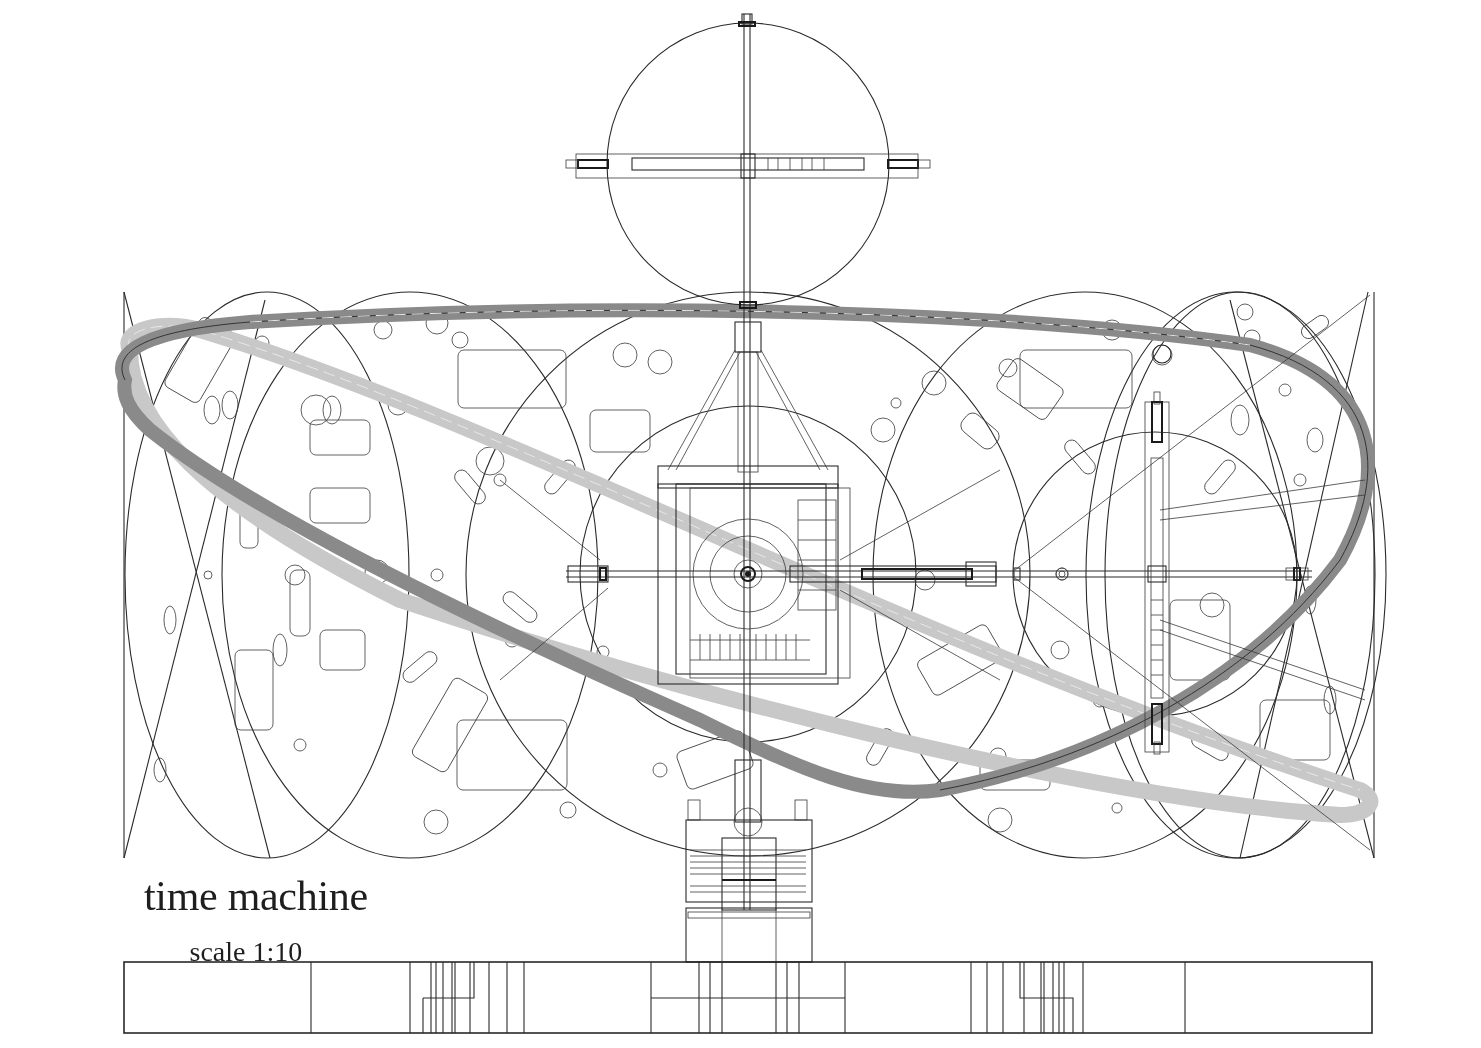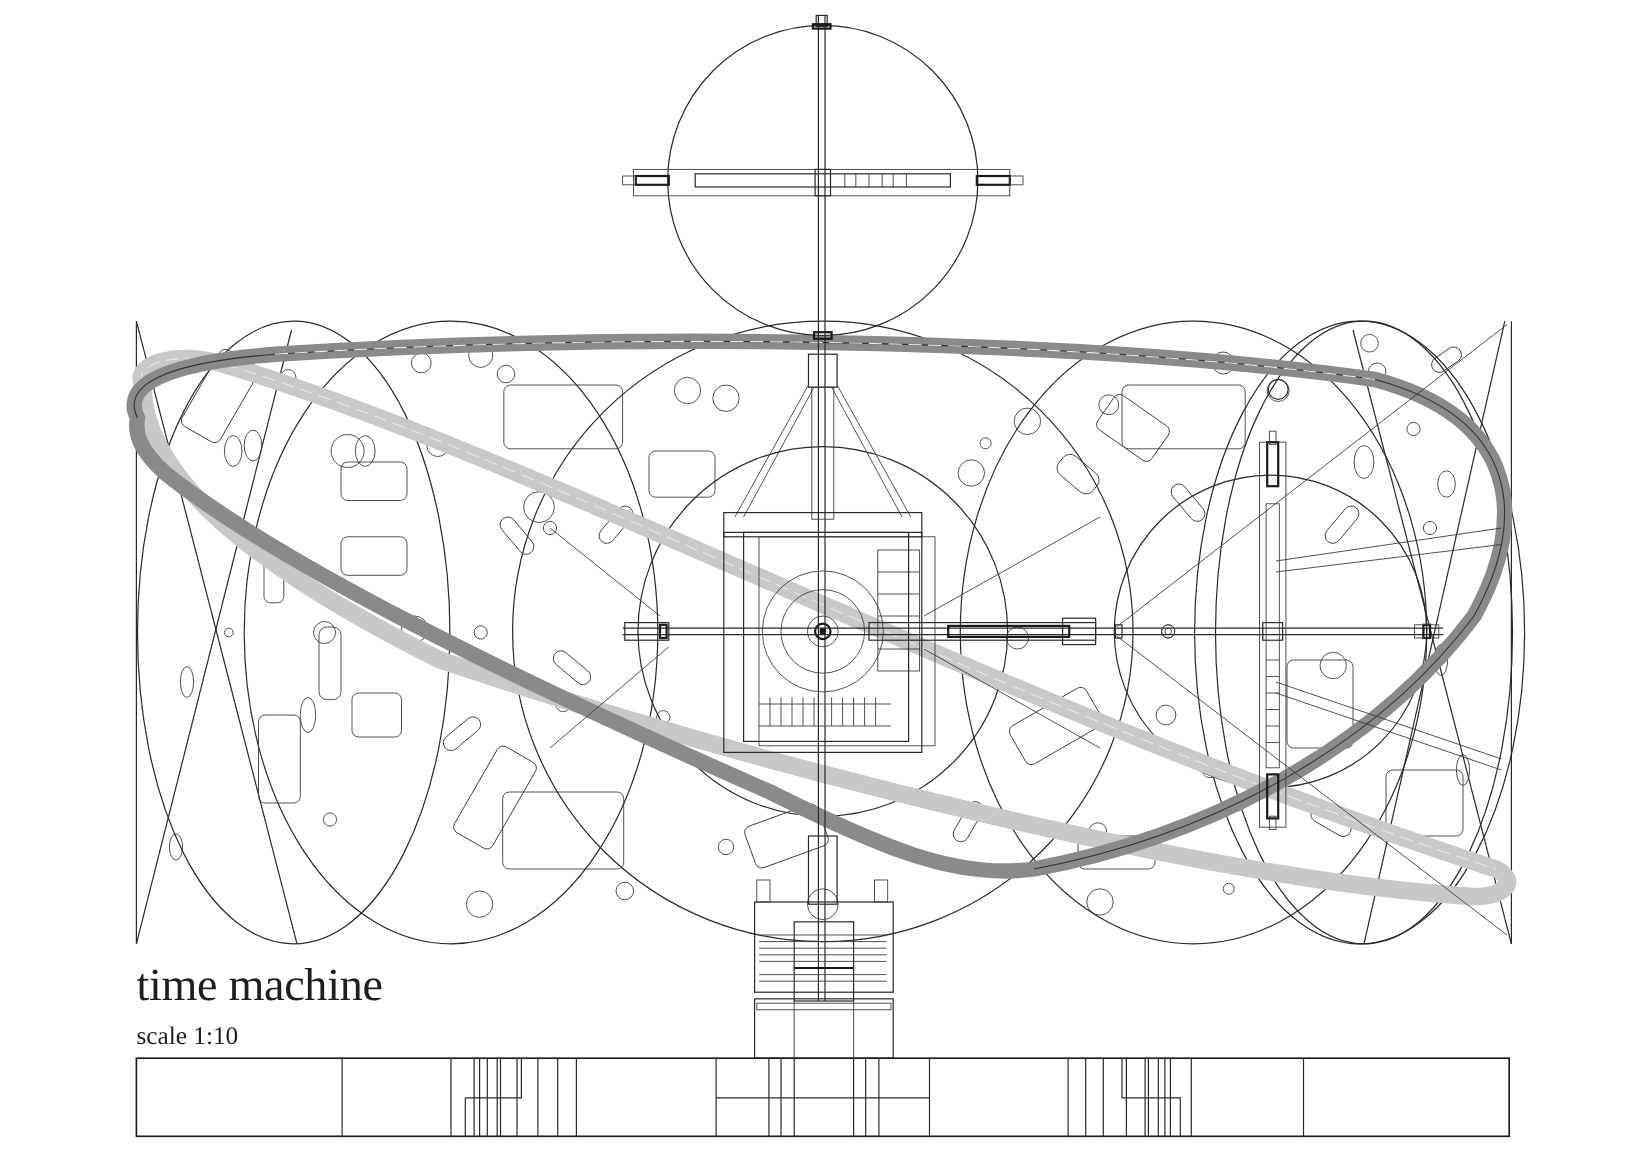--- a/index.html
+++ b/index.html
@@ -1,20 +1,20 @@
 <!DOCTYPE html>
 <html><head>
   <meta charset="utf-8">
   <style>
     html, body { margin: 0; padding: 0; background: #ffffff; }
     body { width: 1481px; height: 1048px; position: relative; overflow: hidden; font-family: "Liberation Serif", serif; }
     #drawing { position: absolute; left: 0; top: 0; width: 1481px; height: 1048px; }
     .title-block { position: absolute; left: 124px; top: 872px; color: #1e1e1e; }
-    .title { font-family: "Liberation Serif", serif; font-size: 42px; line-height: 48px; letter-spacing: -0.3px; }
-    .subtitle { font-family: "Liberation Serif", serif; font-size: 23px; line-height: 28px; margin-top: 8px; }
+    .title { font-family: "Liberation Serif", serif; font-size: 42px; line-height: 48px; letter-spacing: -0.3px; margin-left: 20px; }
+    .subtitle { font-family: "Liberation Serif", serif; font-size: 28px; line-height: 28px; margin-top: 18px; text-align: center; }
     .ln { fill: none; stroke: #2a2a2a; stroke-width: 1.1; }
     .ln-thin { fill: none; stroke: #3a3a3a; stroke-width: 0.8; }
     .ln-bold { fill: none; stroke: #1a1a1a; stroke-width: 2; }
     .band-dark { fill: none; stroke: #8a8a8a; stroke-width: 14; stroke-linecap: round; }
     .band-dark-edge { fill: none; stroke: #333; stroke-width: 1; }
     .band-light { fill: none; stroke: #c8c8c8; stroke-width: 16; stroke-linecap: round; }
     .band-hl { fill: none; stroke: #e8e8e8; stroke-width: 1; stroke-dasharray: 12 6; }
   </style>
 </head>
 <body>

